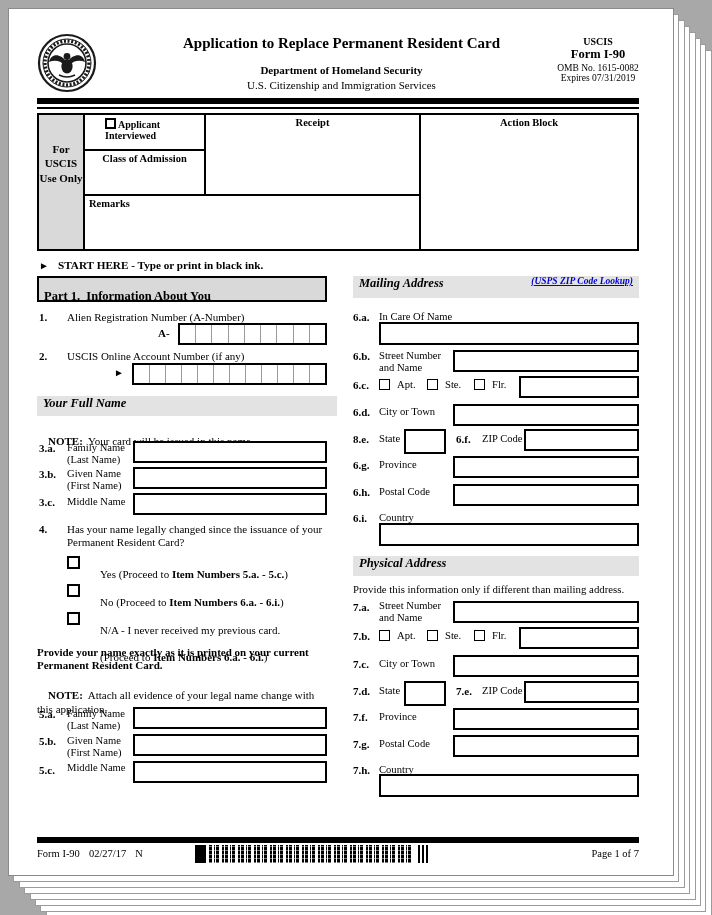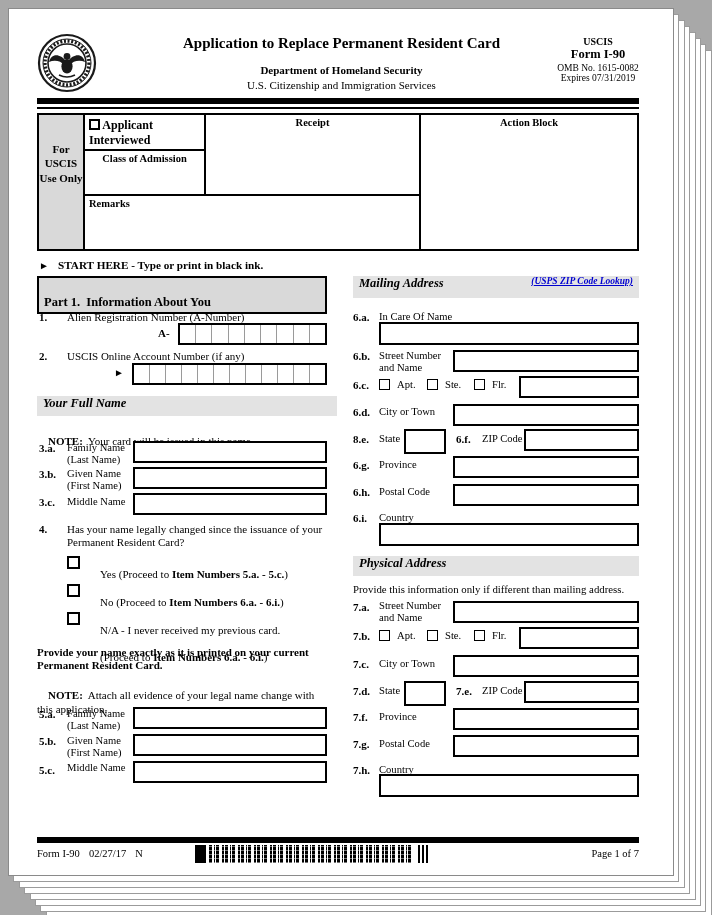--- a/index.html
+++ b/index.html
@@ -14,21 +14,21 @@
   .n{position:absolute;font-weight:bold;font-size:11px;line-height:1.1;}
   .l{position:absolute;font-size:10.6px;line-height:1.12;}
   .p{position:absolute;font-size:11px;line-height:1.22;white-space:pre-wrap;}
   .b{font-weight:bold;}
   .tb{position:absolute;background:#fff;border:2px solid #000;height:22px;box-sizing:border-box;}
   .comb{position:absolute;background:#fff;border:2px solid #000;height:22px;box-sizing:border-box;display:flex;}
   .comb span{flex:1;border-right:1px solid #9a9a9a;}
   .comb span:last-child{border-right:none;}
   .ck{position:absolute;width:9px;height:9px;border:2px solid #000;background:#fff;}
   .ck2{position:absolute;width:9px;height:9px;border:1.5px solid #000;background:#fff;}
-  .bar-part{position:absolute;background:#d9d9d9;border:2px solid #000;font-weight:bold;font-size:12.5px;padding:17px 5px;box-sizing:border-box;white-space:pre;}
+  .bar-part{position:absolute;background:#d9d9d9;border:2px solid #000;font-weight:bold;font-size:12.5px;padding:11px 5px;box-sizing:border-box;white-space:pre;}
   .bar-sec{position:absolute;background:#e3e3e3;height:20px;box-sizing:border-box;display:flex;justify-content:space-between;align-items:flex-start;padding:0 6px;}
   .bar-sec .t{font-weight:bold;font-style:italic;font-size:12.5px;}
   .bar-sec a{font-weight:bold;font-style:italic;font-size:9.5px;color:#0000d0;text-decoration:underline;}
   .cell{position:absolute;background:#fff;border:2px solid #000;box-sizing:border-box;}
   .cell .cap{font-weight:bold;font-size:10.5px;text-align:center;padding-top:2px;}
   .capl{font-weight:bold;font-size:10.5px;padding:2px 0 0 4px;}
   .usesb{position:absolute;background:#d9d9d9;border:2px solid #000;box-sizing:border-box;
          font-weight:bold;font-size:11px;text-align:center;line-height:1.3;padding-top:27px;}
   .rule{position:absolute;background:#000;}
   .hdrC{position:absolute;text-align:center;}
@@ -78,21 +78,21 @@
     <div style="font-size:9.5px;margin-top:1px">OMB No. 1615-0082</div>
     <div style="font-size:9.5px">Expires 07/31/2019</div>
   </div>
 
   <div class="rule" style="left:28px;top:89px;width:602px;height:6px"></div>
   <div class="rule" style="left:28px;top:97.5px;width:602px;height:2.5px"></div>
 
   <div class="usesb" style="left:28px;top:104px;width:48px;height:138px">For USCIS Use Only</div>
 
   <div class="cell" style="left:74px;top:104px;width:123px;height:38px">
-    <div style="padding:3px 0 0 4px;font-size:12px;font-weight:bold;">
+    <div style="padding:3px 0 0 20px;font-size:10px;font-weight:bold;">
       <span class="ck2" style="position:static;display:inline-block;vertical-align:-1px;border-width:2px;width:7px;height:7px"></span>
       <span>Applicant Interviewed</span>
     </div>
     <div style="padding:3px 8px 0 4px;font-size:10px;font-weight:bold;">
       <span>Date:</span><span class="dateline"></span>
     </div>
   </div>
 
   <div class="cell" style="left:74px;top:140px;width:123px;height:47px">
     <div class="cap">Class of Admission</div>

